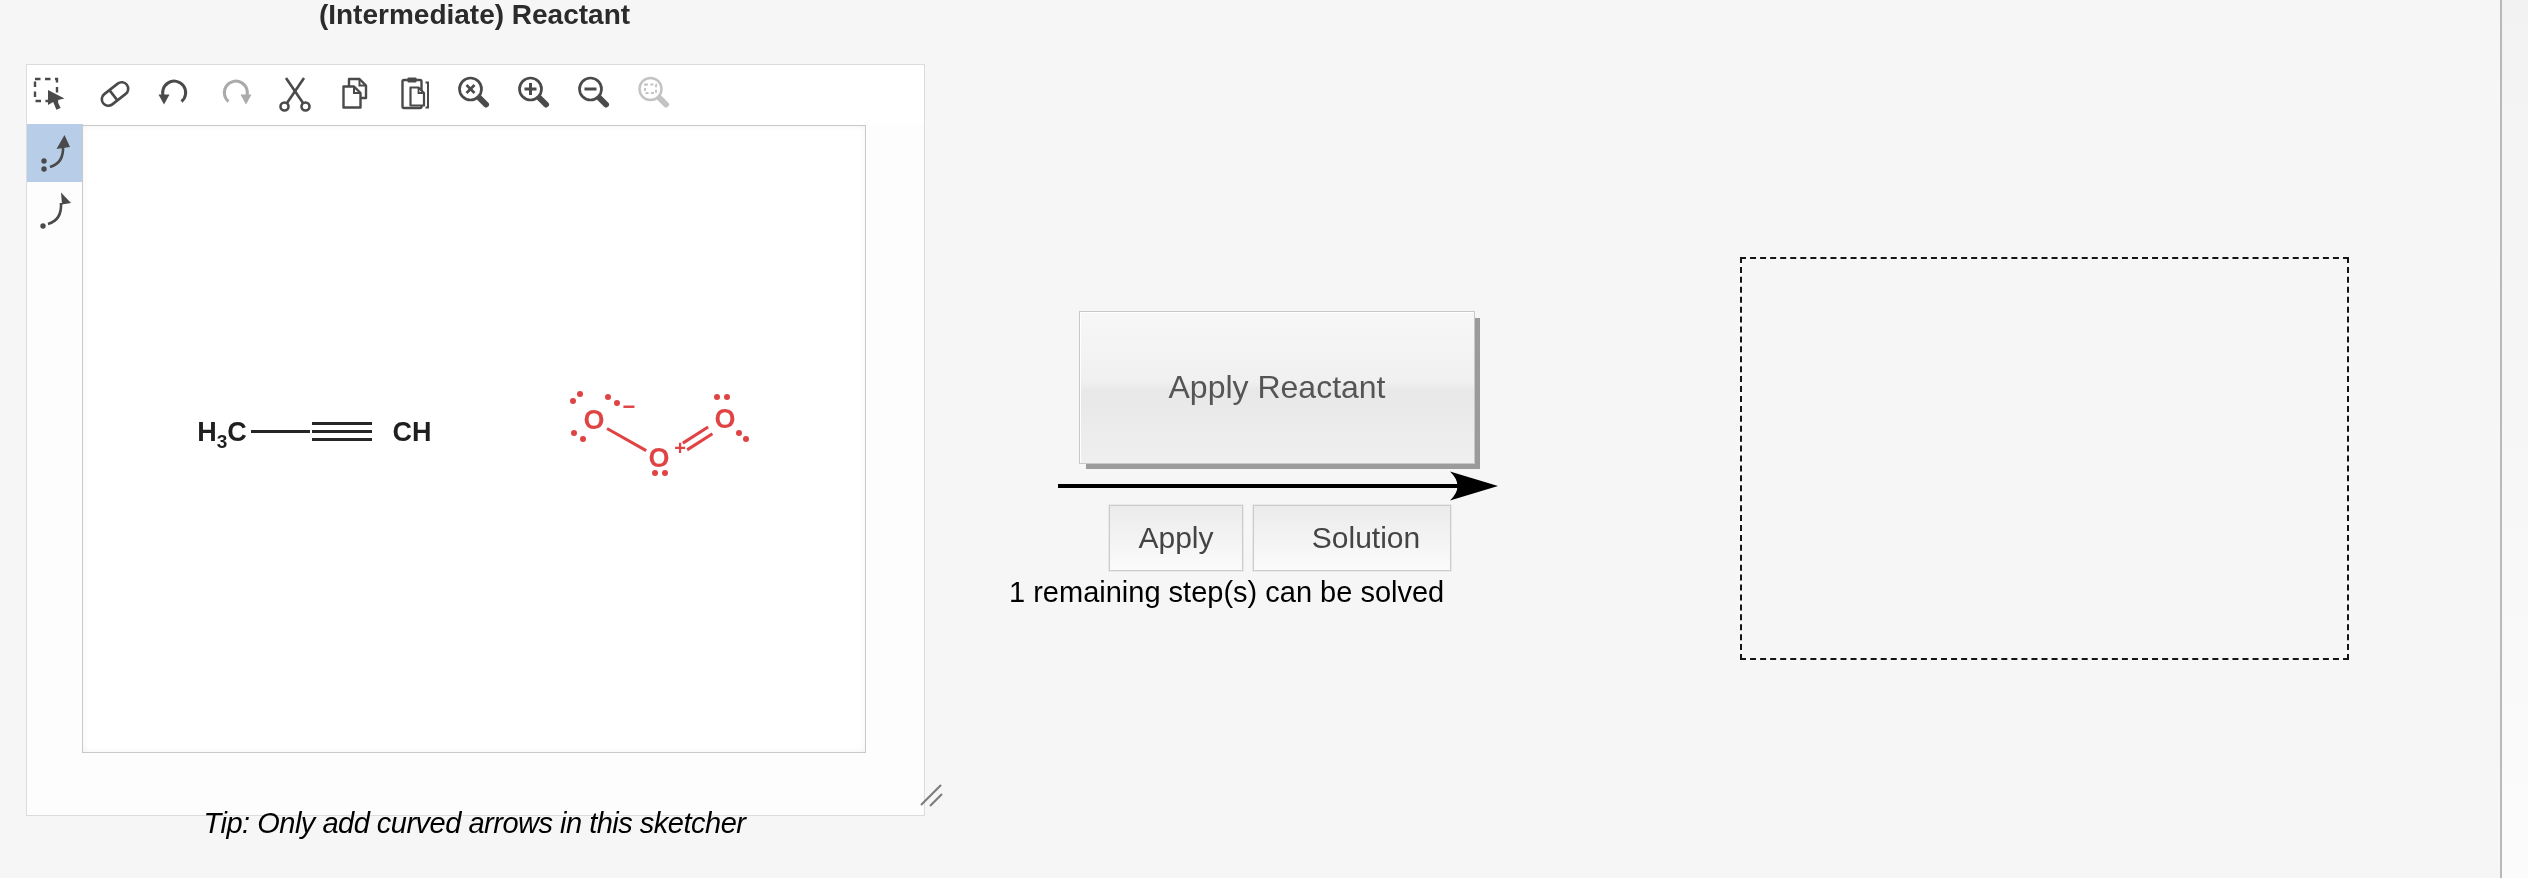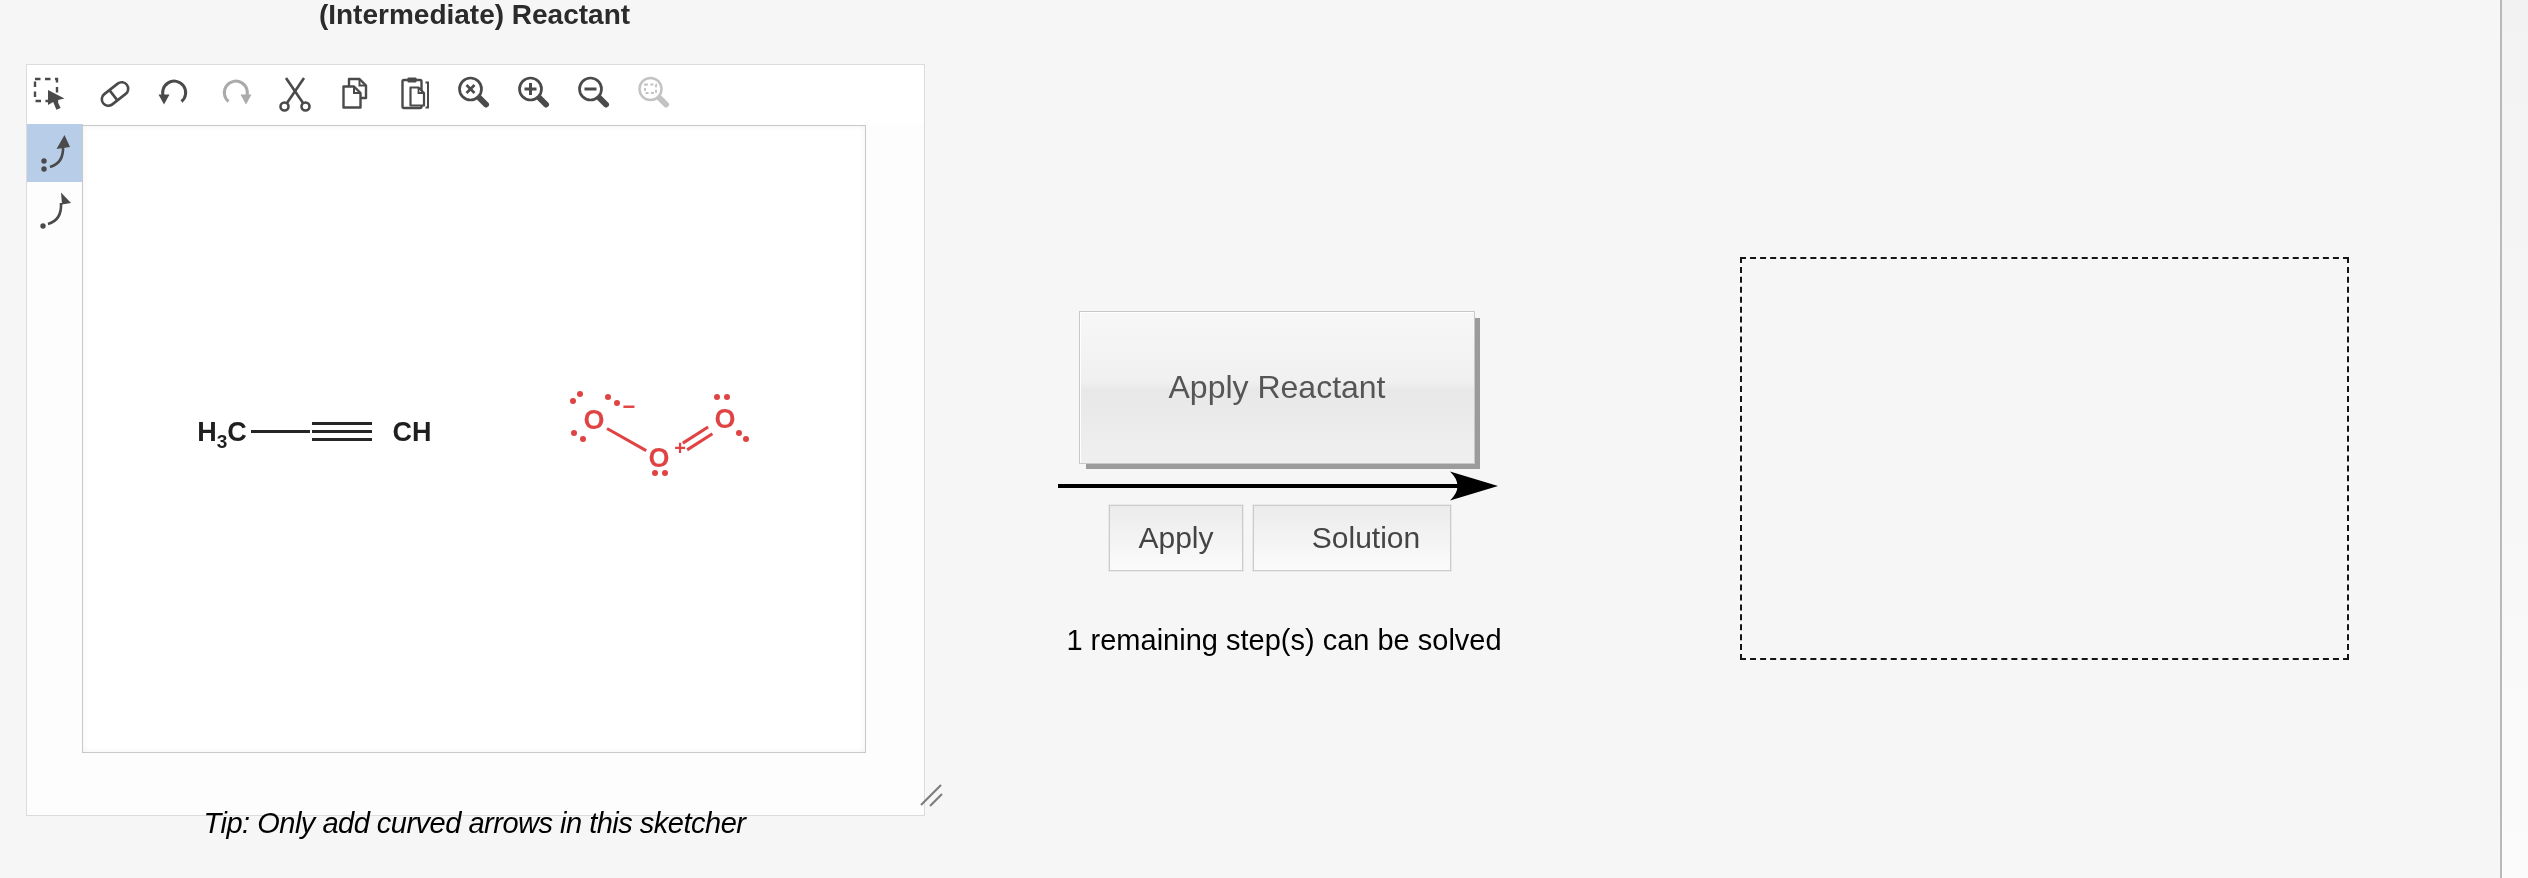--- a/index.html
+++ b/index.html
@@ -36,21 +36,21 @@
 
   
   .apply-btn{left:1079px;top:311px;width:396px;height:153px;
      background:linear-gradient(180deg,#f7f7f7 0%,#f0f0f0 46%,#e8e8e8 52%,#efefef 100%);
      border:1px solid #c8c8c8;box-shadow:6px 6px 0 -1px #9b9b9b, inset 1px 1px 0 #ffffff;
      font-family:"Liberation Sans", sans-serif;font-size:32px;color:#555;cursor:pointer;}
   .small-btn{top:505px;height:66px;
      background:linear-gradient(180deg,#ebebeb 0%,#f4f4f4 55%,#fbfbfb 100%);
      border:1px solid #cbcbcb;box-shadow:0 0 0 1px #e9e9e9;
      font-family:"Liberation Sans", sans-serif;font-size:30px;color:#444;cursor:pointer;}
-  .status{left:1009px;top:576px;width:550px;text-align:center;font-size:29px;color:#000;margin-top:48px;}
+  .status{left:1009px;top:576px;width:550px;font-size:29px;color:#000;}
 
   
   .product-box{left:1740px;top:257px;width:605px;height:399px;border:2px dashed #141414;background:transparent;}
 
   .tip{left:26px;top:807px;width:897px;text-align:center;font-style:italic;font-size:29px;
        letter-spacing:-0.5px;color:#000;}
 
   .gutter-line{left:2500px;top:0;width:2px;height:878px;background:#b9b9b9;}
   .gutter{left:2502px;top:0;width:26px;height:878px;background:linear-gradient(180deg,#f2f2f2,#fbfbfb);}
   svg{display:block;margin:auto;}

